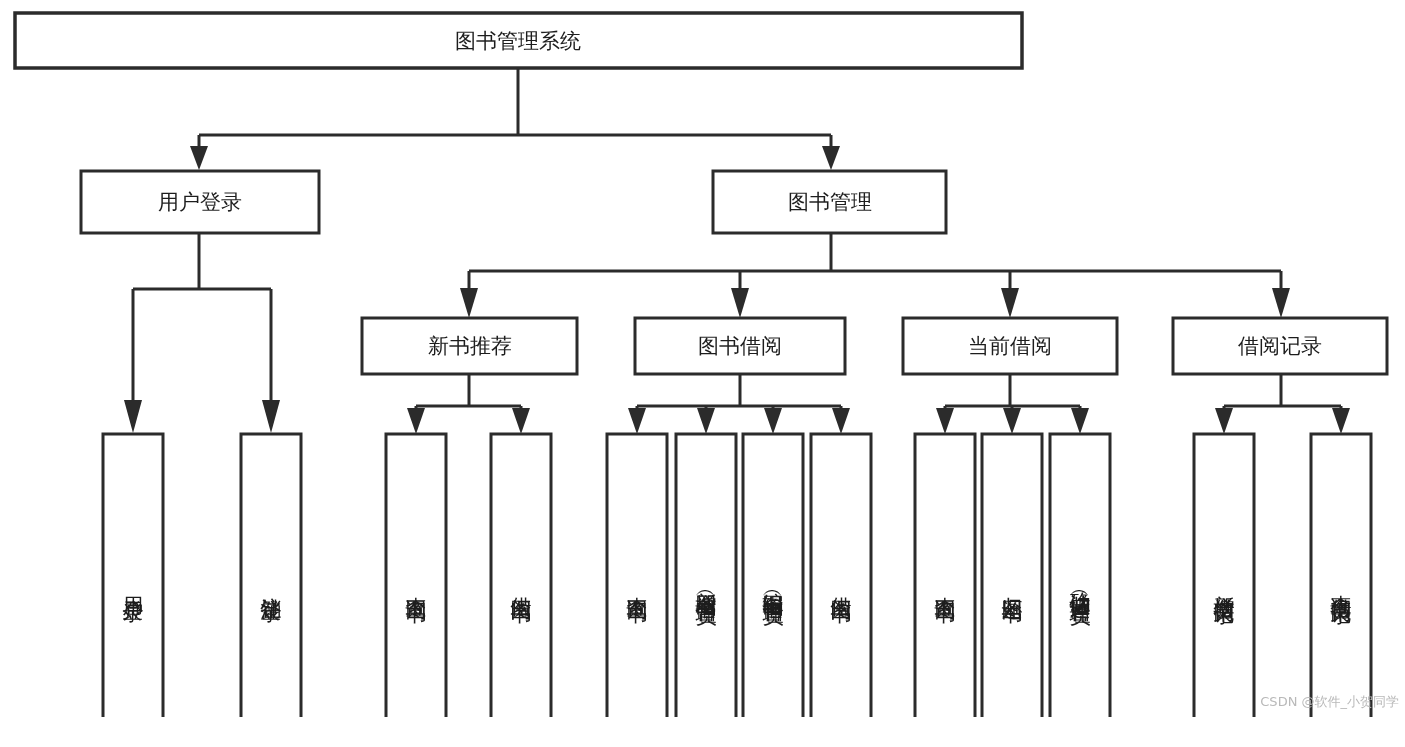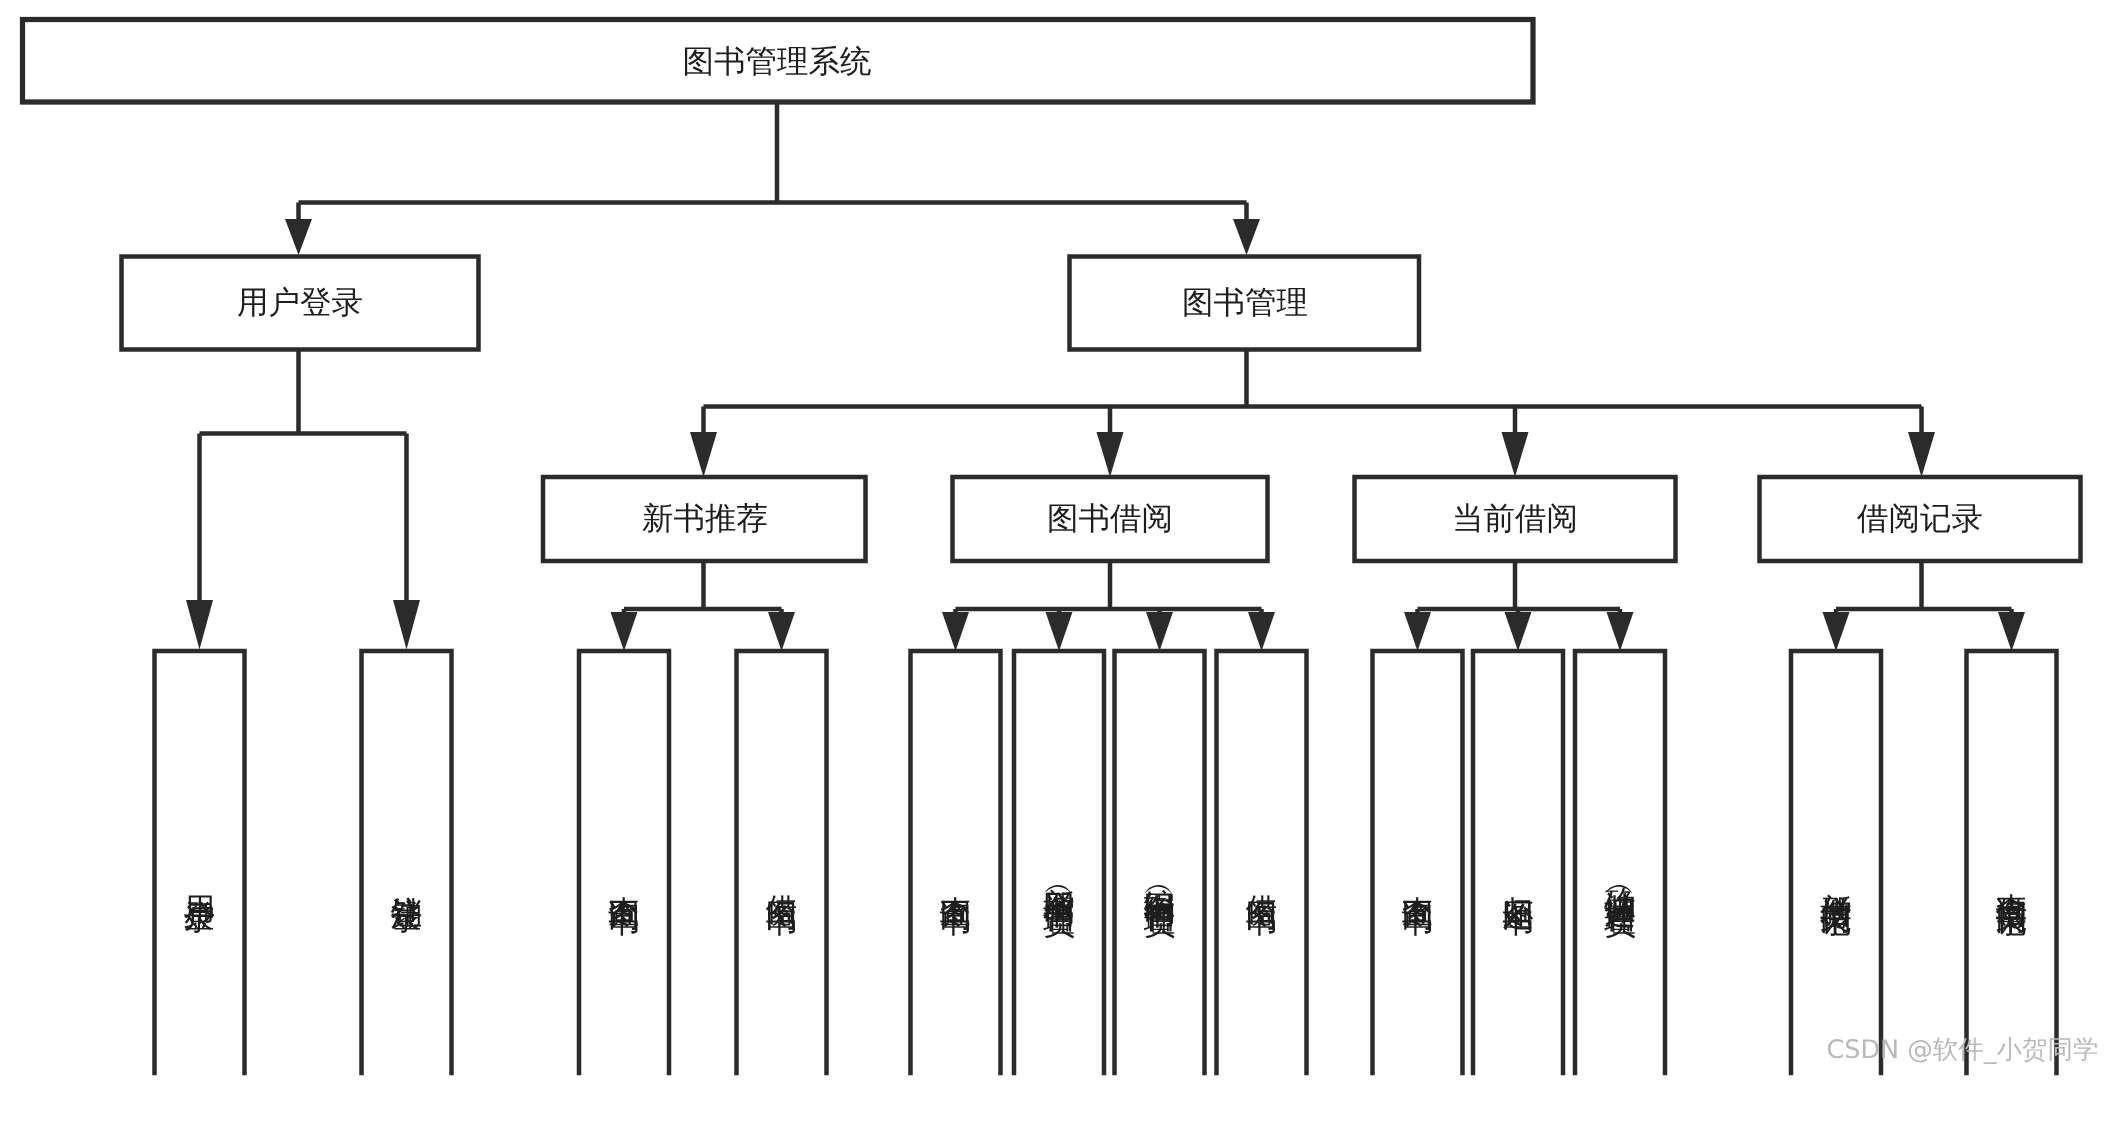--- a/index.html
+++ b/index.html
@@ -60,21 +60,21 @@
     writing-mode: vertical-rl;
     text-orientation: upright;
     letter-spacing: 2px;
     text-anchor: middle;
   }
   .watermark {
     position: absolute;
     right: 6px;
     bottom: 6px;
     font-family: "DejaVu Sans", "Liberation Sans", sans-serif;
-    font-size: 17px;
+    font-size: 13px;
     color: #b9b9b9;
     white-space: nowrap;
     pointer-events: none;
     user-select: none;
   }
 </style>
 </head>
 <body>
 
 <div id="diagram-root">

